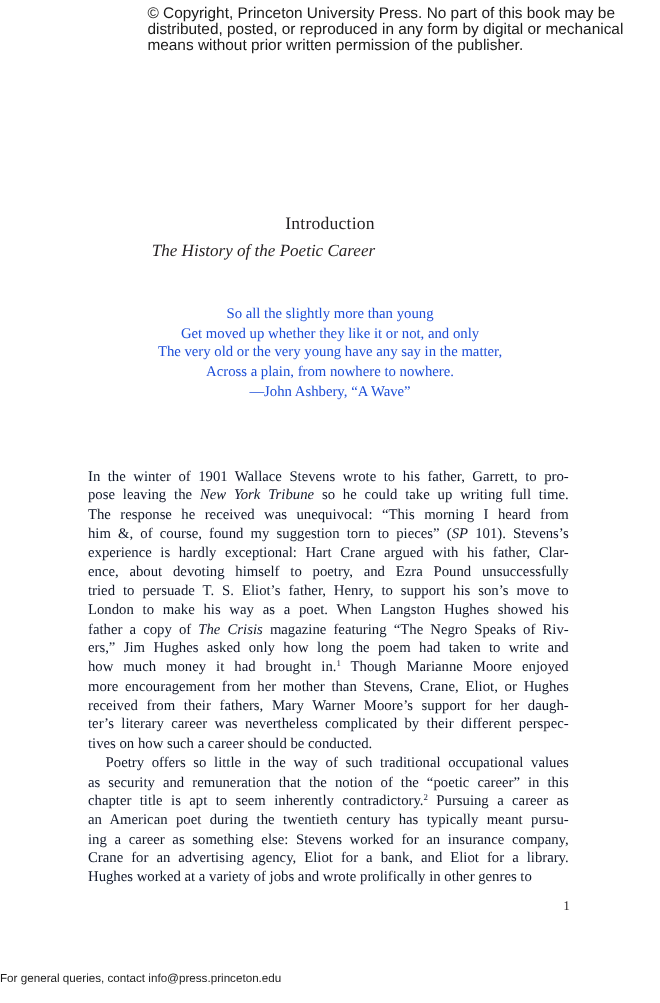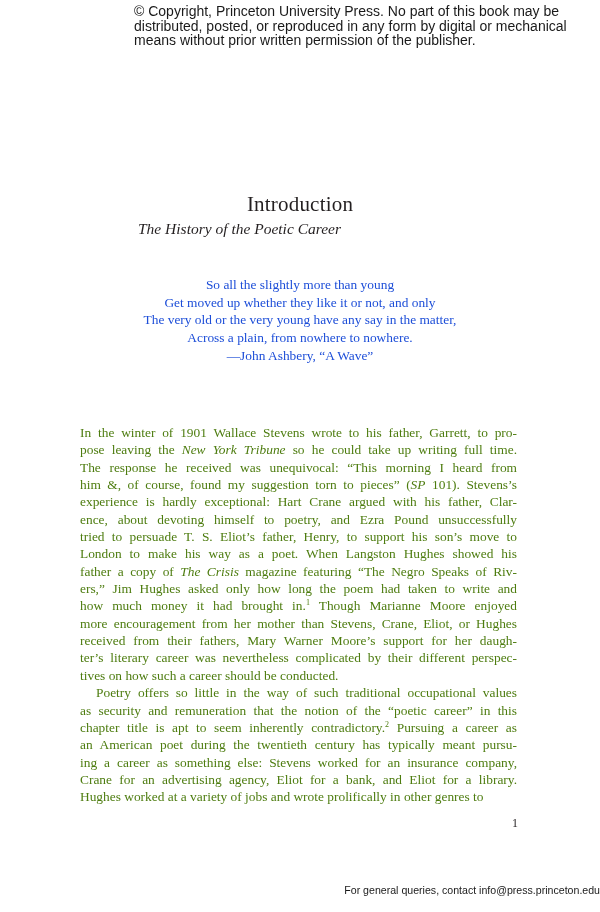--- a/index.html
+++ b/index.html
@@ -25,21 +25,21 @@
       color: #1a1a1a;
     }
     .copyright div { white-space: nowrap; }
     .chapter-title {
       position: absolute;
       left: 0;
       top: 191px;
       width: 600px;
       text-align: center;
       font-family: "Liberation Serif", serif;
-      font-size: 21px;
+      font-size: 16px;
       line-height: 26px;
       color: #231f20;
       letter-spacing: 0.2px;
     }
     .chapter-subtitle {
       position: absolute;
       left: 0;
       top: 219px;
       width: 479px;
       text-align: center;
@@ -63,21 +63,21 @@
     .epigraph .line { white-space: nowrap; }
     .epigraph .attribution { margin-top: 1px; }
     .body-text {
       position: absolute;
       left: 80px;
       top: 424px;
       width: 437px;
       font-family: "Liberation Serif", serif;
       font-size: 13.4px;
       line-height: 17.35px;
-      color: #4d7c0f;
+      color: #0f172a;
     }
     .body-text .bline {
       white-space: nowrap;
       text-align: justify;
       text-align-last: justify;
       height: 17.35px;
       overflow: visible;
     }
     .body-text .bline.last { text-align-last: left; }
     .body-text .bline.indent { padding-left: 16px; }
@@ -96,21 +96,21 @@
       font-family: "Liberation Serif", serif;
       font-size: 12px;
       line-height: 14px;
       color: #231f20;
     }
     .footer {
       position: absolute;
       left: 0;
       top: 883px;
       width: 600px;
-      text-align: right;
+      text-align: left;
       font-family: "Liberation Sans", sans-serif;
       font-size: 10.6px;
       line-height: 14px;
       color: #1a1a1a;
     }
   </style>
 </head>
 <body>
 
 <div class="copyright">

